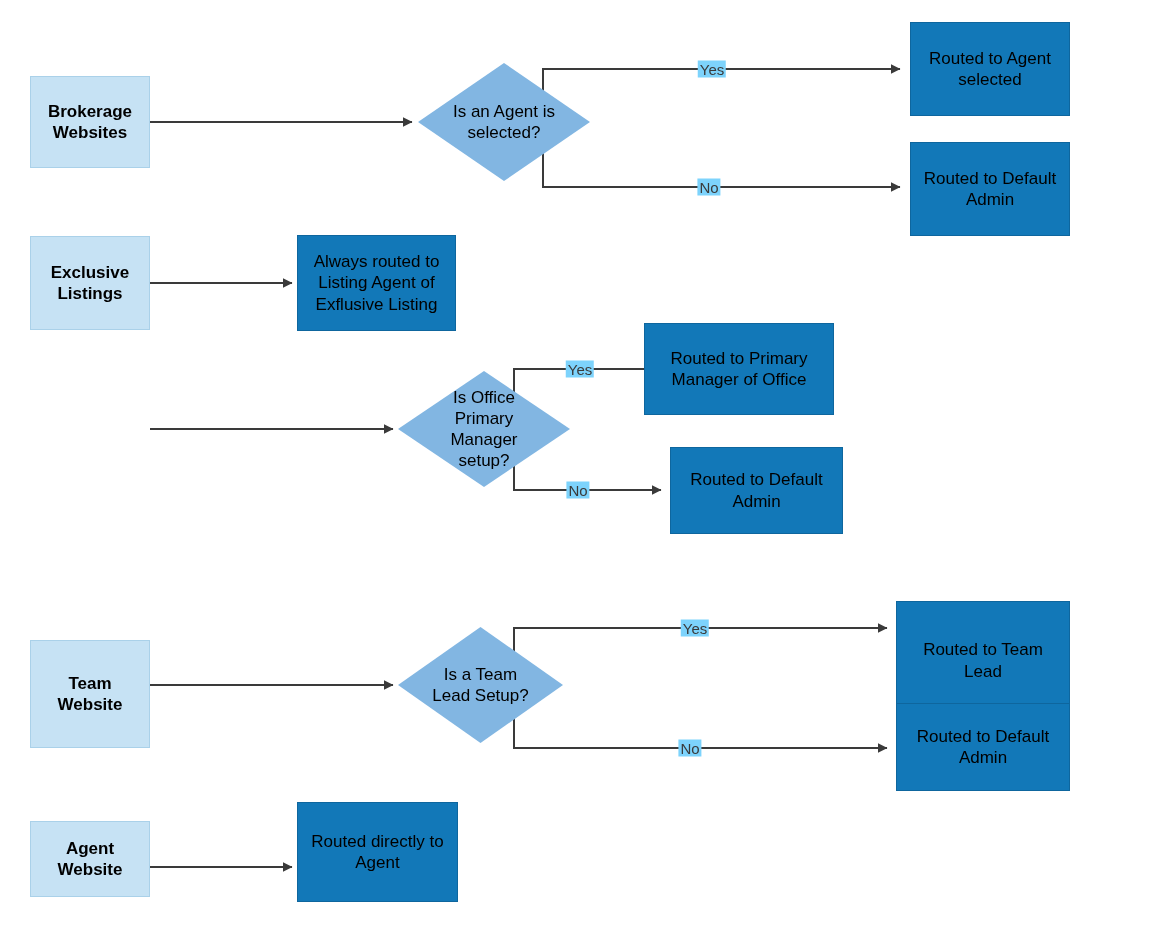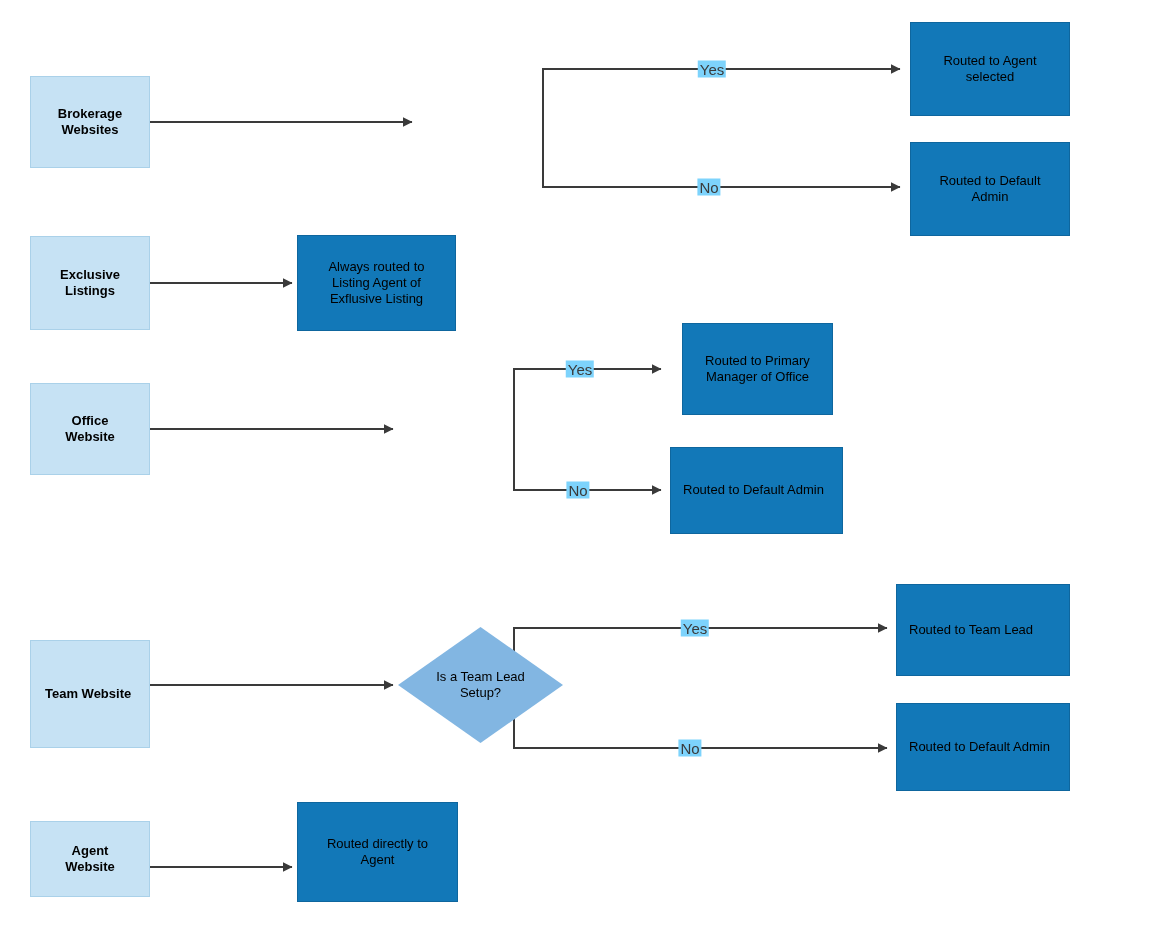--- a/index.html
+++ b/index.html
@@ -19,25 +19,25 @@
     position: absolute;
     left: 0;
     top: 0;
     z-index: 1;
   }
   .node {
     position: absolute;
     z-index: 2;
     display: flex;
     align-items: center;
-    justify-content: flex-start;
+    justify-content: flex-end;
     text-align: center;
     box-sizing: border-box;
     color: #000000;
-    font-size: 13px;
+    font-size: 17px;
     line-height: 1.25;
   }
   .rect-source {
     background: var(--source-fill, #c6e2f4);
     border: 1px solid #aad1e9;
     font-weight: bold;
     padding: 4px 14px;
   }
   .rect-result {
     background: var(--result-fill, #1278b8);
@@ -86,55 +86,58 @@
       <path d="M514,685 V628 H887" marker-end="url(#arrow)"></path>
       <path d="M514,685 V748 H887" marker-end="url(#arrow)"></path>
 
       <path d="M150,867 H292" marker-end="url(#arrow)"></path>
     </g>
   </svg>
 
   <div class="node rect-source" style="left:30px;top:76px;width:120px;height:92px">
     <span>Brokerage Websites</span>
   </div>
+  <div class="node diamond" style="left:418px;top:63px;width:172px;height:118px">
+    <span>Is an Agent is selected?</span>
+  </div>
   <div class="node rect-result" style="left:910px;top:22px;width:160px;height:94px">
     <span>Routed to Agent selected</span>
   </div>
   <div class="node rect-result" style="left:910px;top:142px;width:160px;height:94px">
     <span>Routed to Default Admin</span>
   </div>
   <span class="edge-label" style="left:712px;top:69px">Yes</span>
   <span class="edge-label" style="left:709px;top:187px">No</span>
 
   <div class="node rect-result" style="left:297px;top:235px;width:159px;height:96px">
     <span>Always routed to Listing Agent of Exflusive Listing</span>
   </div>
   <div class="node rect-source" style="left:30px;top:236px;width:120px;height:94px">
     <span>Exclusive Listings</span>
   </div>
 
-  <div class="node rect-source" style="left:30px;top:383px;width:120px;height:92px">
-    <span>Office Website</span>
+  <div class="node diamond" style="left:398px;top:371px;width:172px;height:116px">
+    <span>Is Office Primary Manager setup?</span>
   </div>
-  <div class="node rect-result" style="left:682px;top:323px;width:151px;height:92px">
+  <div class="node rect-result" style="left:644px;top:323px;width:190px;height:92px">
     <span>Routed to Primary Manager of Office</span>
   </div>
   <div class="node rect-result" style="left:670px;top:447px;width:173px;height:87px">
     <span>Routed to Default Admin</span>
   </div>
   <span class="edge-label" style="left:580px;top:369px">Yes</span>
   <span class="edge-label" style="left:578px;top:490px">No</span>
 
   <div class="node rect-source" style="left:30px;top:640px;width:120px;height:108px">
     <span>Team Website</span>
   </div>
   <div class="node diamond" style="left:398px;top:627px;width:165px;height:116px">
     <span>Is a Team Lead Setup?</span>
   </div>
-  <div class="node rect-result" style="left:896px;top:584px;width:174px;height:92px">
+  <div class="node rect-result" style="left:896px;top:601px;width:174px;height:119px">
     <span>Routed to Team Lead</span>
   </div>
   <div class="node rect-result" style="left:896px;top:703px;width:174px;height:88px">
     <span>Routed to Default Admin</span>
   </div>
   <span class="edge-label" style="left:695px;top:628px">Yes</span>
   <span class="edge-label" style="left:690px;top:748px">No</span>
 
   <div class="node rect-source" style="left:30px;top:821px;width:120px;height:76px">
     <span>Agent Website</span>

